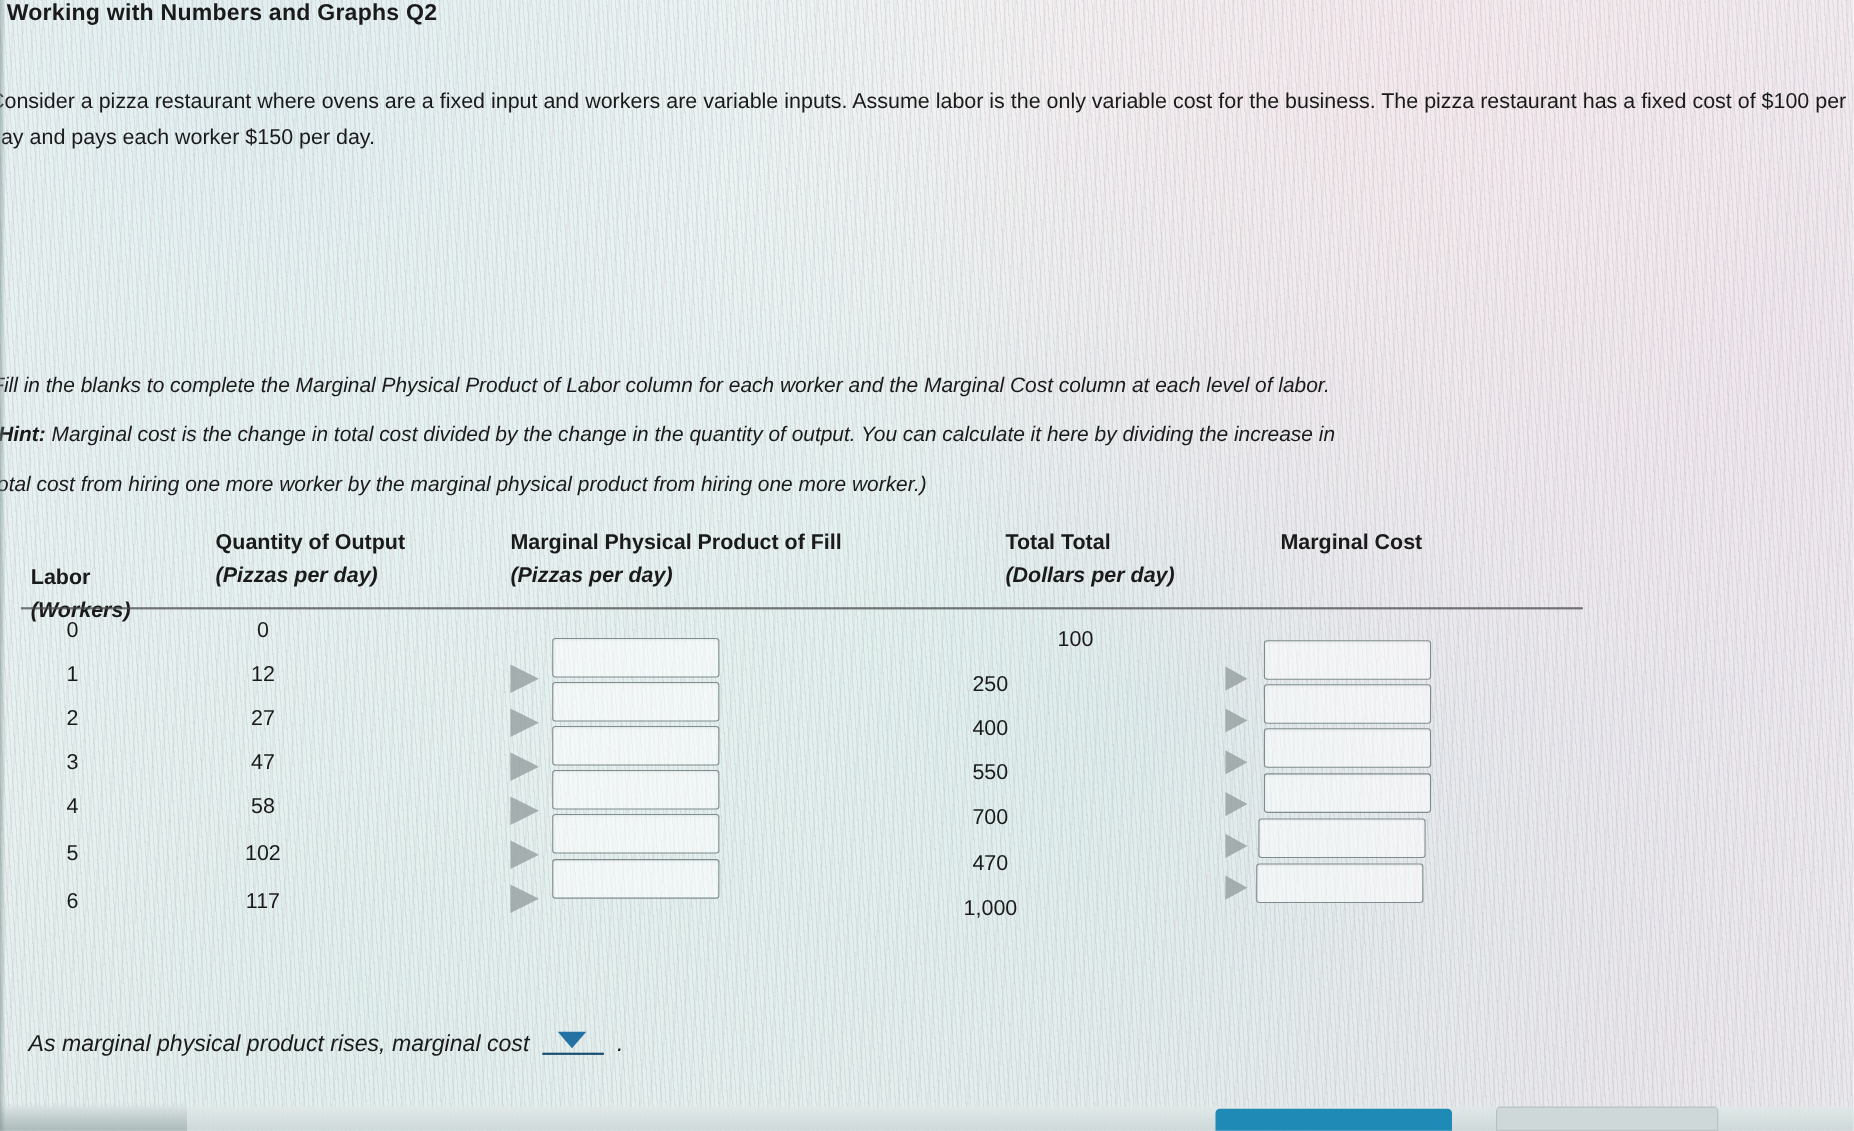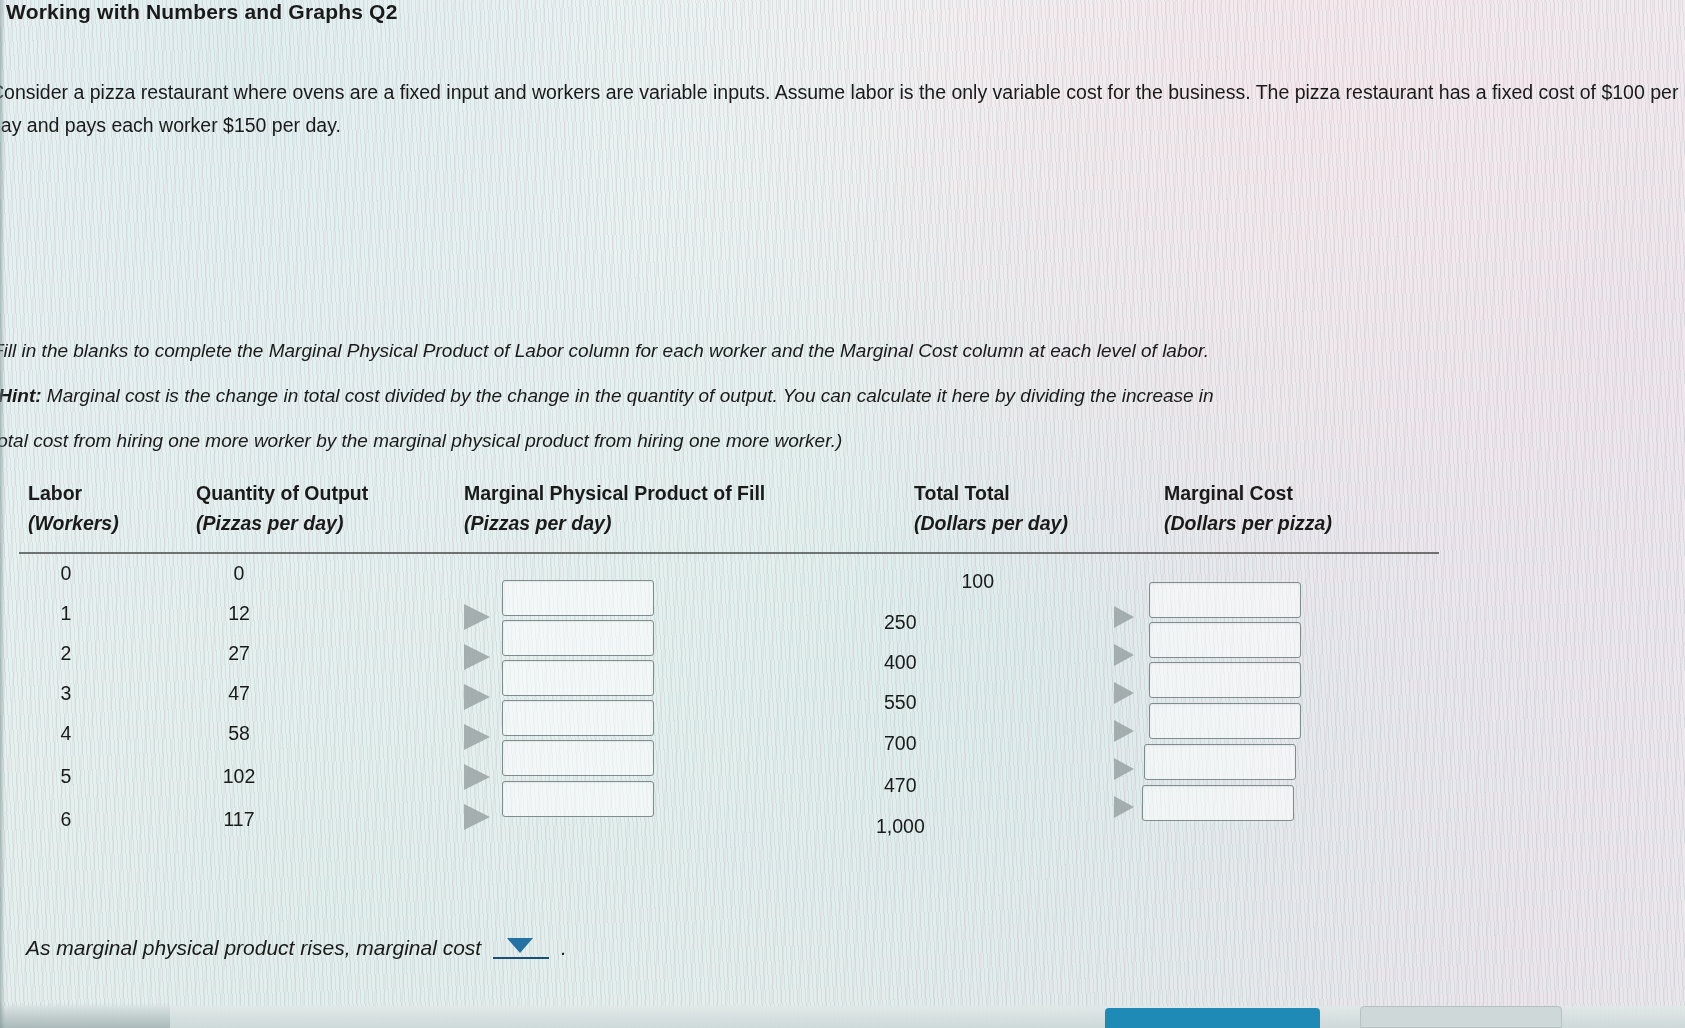--- a/index.html
+++ b/index.html
@@ -126,21 +126,21 @@
   .hdr-rule {
     position: absolute;
     left: 5px;
     top: 74px;
     width: 1420px;
     height: 2px;
     background: #4a4a4a;
     opacity: .75;
   }
 
-  .col-labor   { left: 14px;  width: 150px; text-align: center; }
+  .col-labor   { left: 14px;  width: 150px; text-align: center; margin-top: 32px; }
   .col-qty     { left: 182px; width: 250px; text-align: center; }
   .col-mpp     { left: 450px; width: 440px; text-align: center; }
   .col-tc      { left: 900px; width: 230px; text-align: center; }
   .col-mc      { left: 1150px;width: 250px; text-align: center; }
 
   .hdr.col-labor, .hdr.col-qty, .hdr.col-mpp { text-align: left; }
   .hdr.col-tc, .hdr.col-mc { text-align: left; }
 
   .body-rows { position: relative; margin-top: 6px; height: 300px; }
 
@@ -281,21 +281,20 @@
         <div class="hdr col-mpp">
           <span>Marginal Physical Product of Fill</span>
           <span class="sub">(Pizzas per day)</span>
         </div>
         <div class="hdr col-tc">
           <span>Total Total</span>
           <span class="sub">(Dollars per day)</span>
         </div>
         <div class="hdr col-mc">
           <span>Marginal Cost</span>
-          <span class="sub">(Dollars per pizza)</span>
         </div>
         <div class="hdr-rule"></div>
       </div>
 
       <div class="body-rows">
 
         <div class="cell num-labor" style="left:22px;  top:4px;">0</div>
         <div class="cell num-labor" style="left:22px;  top:44px;">1</div>
         <div class="cell num-labor" style="left:22px;  top:84px;">2</div>
         <div class="cell num-labor" style="left:22px;  top:124px;">3</div>

